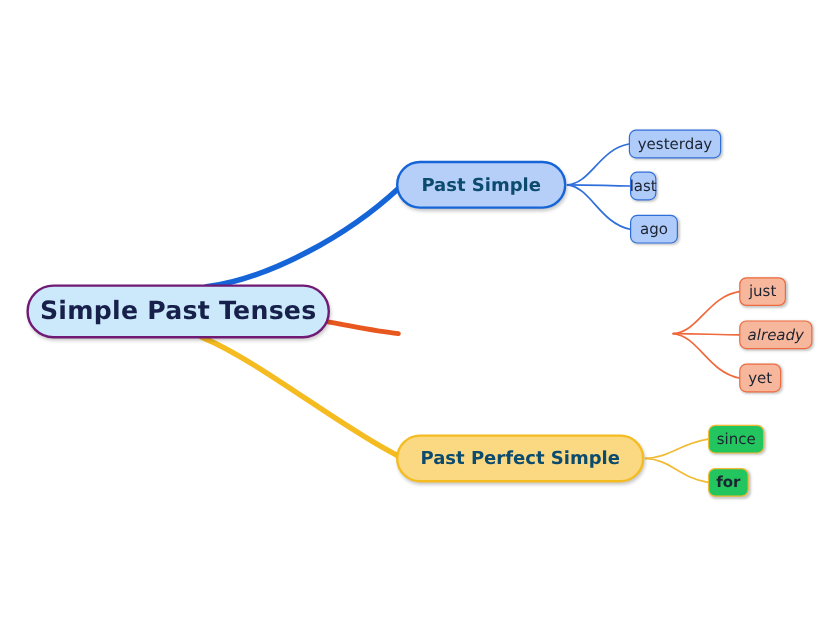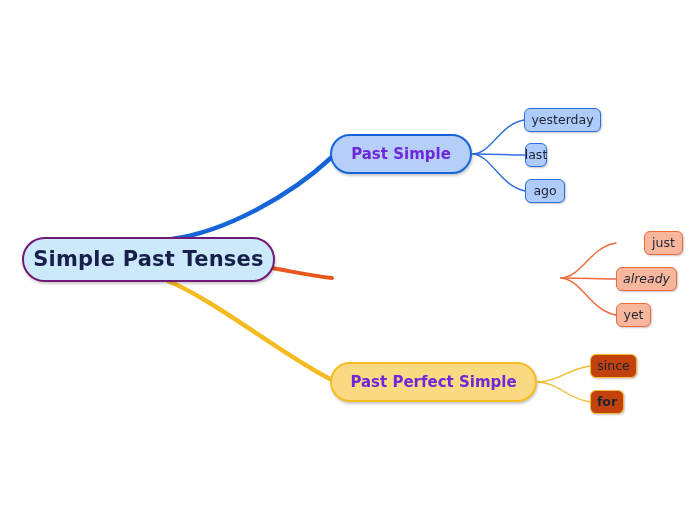--- a/index.html
+++ b/index.html
@@ -55,21 +55,21 @@
     box-shadow: 1px 2px 3px rgba(0,0,0,0.20);
   }
 
   
   .node-branch {
     border-radius: 22px;
     border-width: 2px;
     border-style: solid;
     font-size: 15px;
     font-weight: bold;
-    color: #6d28d9;
+    color: #0c4a6e;
     height: 40px;
     box-shadow: 1px 2px 3px rgba(0,0,0,0.22);
   }
   .branch-blue {
     left: 330px;
     top: 134px;
     width: 142px;
     background: #b6cff9;
     border-color: #1565d8;
   }
@@ -102,29 +102,29 @@
   }
   .leaf-blue {
     background: #aecbfa;
     border-color: #2f6fdb;
   }
   .leaf-orange {
     background: #f7b79d;
     border-color: #ef6a3d;
   }
   .leaf-yellow {
-    background: #c2410c;
+    background: #22c55e;
     border-color: #f2bb35;
   }
 
   .leaf-yesterday { left: 524px; top: 108px; width: 77px; }
   .leaf-last      { left: 525px; top: 143px; width: 22px; }
   .leaf-ago       { left: 525px; top: 179px; width: 40px; }
 
-  .leaf-just      { left: 616px; top: 231px; width: 39px; margin-left: 28px; }
+  .leaf-just      { left: 616px; top: 231px; width: 39px; }
   .leaf-already   { left: 616px; top: 267px; width: 61px; font-style: italic; }
   .leaf-yet       { left: 616px; top: 303px; width: 35px; }
 
   .leaf-since     { left: 590px; top: 354px; width: 47px; }
   .leaf-for       { left: 590px; top: 390px; width: 34px; font-weight: bold; }
 </style>
 </head>
 <body>
 
 <div id="mindmap">

